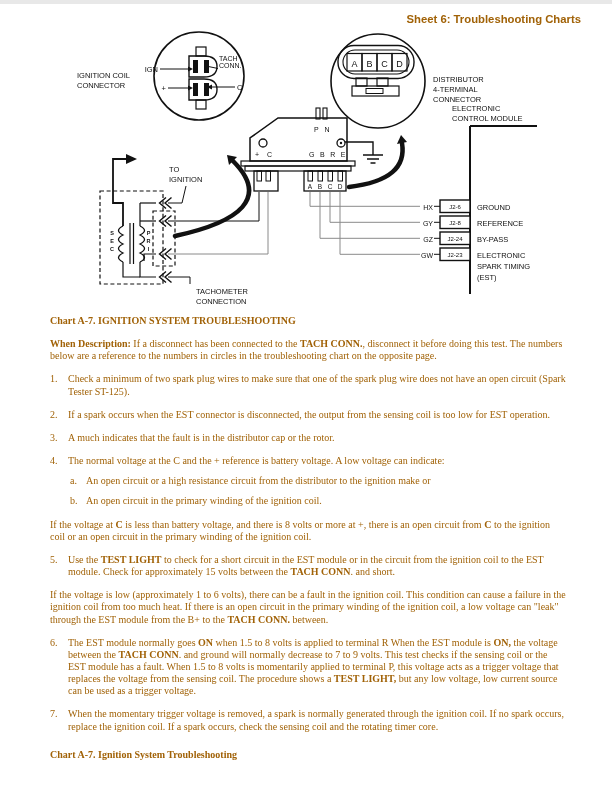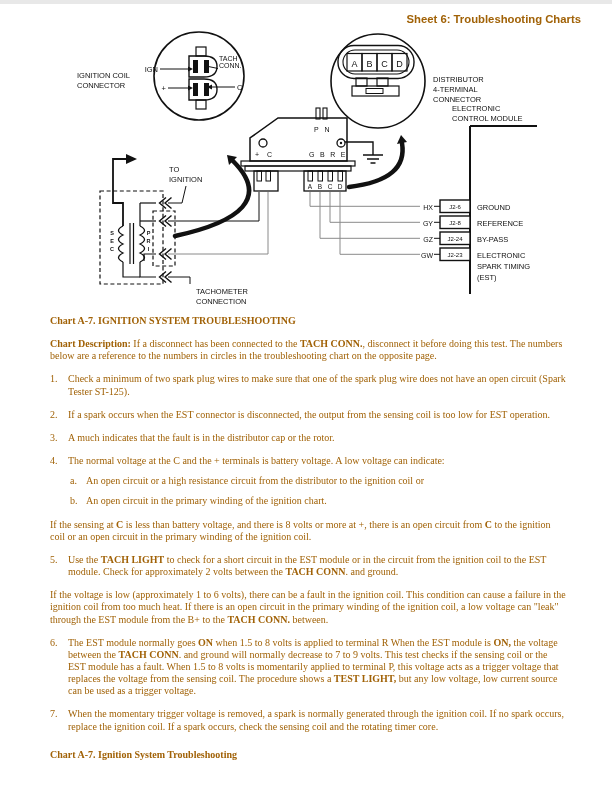--- a/index.html
+++ b/index.html
@@ -207,52 +207,52 @@
       <polygon points="401,131 407,138 397,140" fill="#111" stroke="none"></polygon>
     </g>
   </svg>
 
   <div class="content">
     <div>
         <div class="block heading">
           <span class="txt"><b>Chart A-7. IGNITION SYSTEM TROUBLESHOOTING</b></span>
         </div>
         <div class="block para">
-          <span class="txt"><b>Chart Description:</b><span> If a disconnect has been connected to the </span><b>TACH CONN.</b><span>, disconnect it before doing this test. The numbers below are a reference to the numbers in circles in the troubleshooting chart on the opposite page.</span></span>
+          <span class="txt"><b>When Description:</b><span> If a disconnect has been connected to the </span><b>TACH CONN.</b><span>, disconnect it before doing this test. The numbers below are a reference to the numbers in circles in the troubleshooting chart on the opposite page.</span></span>
         </div>
         <div class="block item">
           <span class="num">1.</span>
           <span class="txt"><span>Check a minimum of two spark plug wires to make sure that one of the spark plug wire does not have an open circuit (Spark Tester ST-125).</span></span>
         </div>
         <div class="block item">
           <span class="num">2.</span>
           <span class="txt"><span>If a spark occurs when the EST connector is disconnected, the output from the sensing coil is too low for EST operation.</span></span>
         </div>
         <div class="block item">
           <span class="num">3.</span>
           <span class="txt"><span>A much indicates that the fault is in the distributor cap or the rotor.</span></span>
         </div>
         <div class="block item">
           <span class="num">4.</span>
-          <span class="txt"><span>The normal voltage at the C and the + terminals is battery voltage. A low voltage can indicate:</span></span>
+          <span class="txt"><span>The normal voltage at the C and the + reference is battery voltage. A low voltage can indicate:</span></span>
         </div>
         <div class="block sub">
           <span class="num">a.</span>
-          <span class="txt"><span>An open circuit or a high resistance circuit from the distributor to the ignition coil or</span></span>
+          <span class="txt"><span>An open circuit or a high resistance circuit from the distributor to the ignition make or</span></span>
         </div>
         <div class="block sub">
           <span class="num">b.</span>
-          <span class="txt"><span>An open circuit in the primary winding of the ignition chart.</span></span>
+          <span class="txt"><span>An open circuit in the primary winding of the ignition coil.</span></span>
         </div>
         <div class="block para">
-          <span class="txt"><span>If the sensing at </span><b>C</b><span> is less than battery voltage, and there is 8 volts or more at +, there is an open circuit from </span><b>C</b><span> to the ignition coil or an open circuit in the primary winding of the ignition coil.</span></span>
+          <span class="txt"><span>If the voltage at </span><b>C</b><span> is less than battery voltage, and there is 8 volts or more at +, there is an open circuit from </span><b>C</b><span> to the ignition coil or an open circuit in the primary winding of the ignition coil.</span></span>
         </div>
         <div class="block item">
           <span class="num">5.</span>
-          <span class="txt"><span>Use the </span><b>TACH LIGHT</b><span> to check for a short circuit in the EST module or in the circuit from the ignition coil to the EST module. Check for approximately 2 volts between the </span><b>TACH CONN</b><span>. and ground.</span></span>
+          <span class="txt"><span>Use the </span><b>TEST LIGHT</b><span> to check for a short circuit in the EST module or in the circuit from the ignition coil to the EST module. Check for approximately 15 volts between the </span><b>TACH CONN</b><span>. and short.</span></span>
         </div>
         <div class="block para">
           <span class="txt"><span>If the voltage is low (approximately 1 to 6 volts), there can be a fault in the ignition coil. This condition can cause a failure in the ignition coil from too much heat. If there is an open circuit in the primary winding of the ignition coil, a low voltage can "leak" through the EST module from the B+ to the </span><b>TACH CONN.</b><span> between.</span></span>
         </div>
         <div class="block item">
           <span class="num">6.</span>
           <span class="txt"><span>The EST module normally goes </span><b>ON</b><span> when 1.5 to 8 volts is applied to terminal R When the EST module is </span><b>ON,</b><span> the voltage between the </span><b>TACH CONN</b><span>. and ground will normally decrease to 7 to 9 volts. This test checks if the sensing coil or the EST module has a fault. When 1.5 to 8 volts is momentarily applied to terminal P, this voltage acts as a trigger voltage that replaces the voltage from the sensing coil. The procedure shows a </span><b>TEST LIGHT,</b><span> but any low voltage, low current source can be used as a trigger voltage.</span></span>
         </div>
         <div class="block item">
           <span class="num">7.</span>

